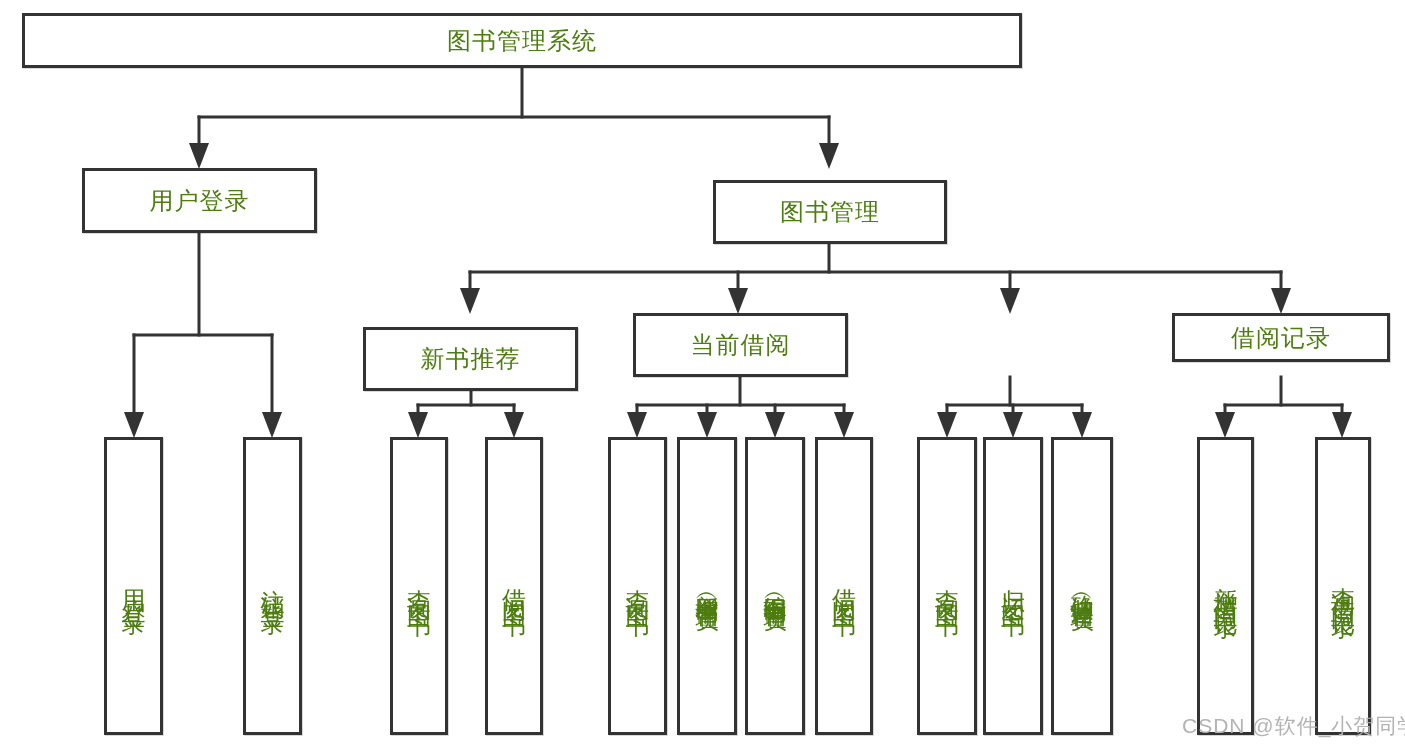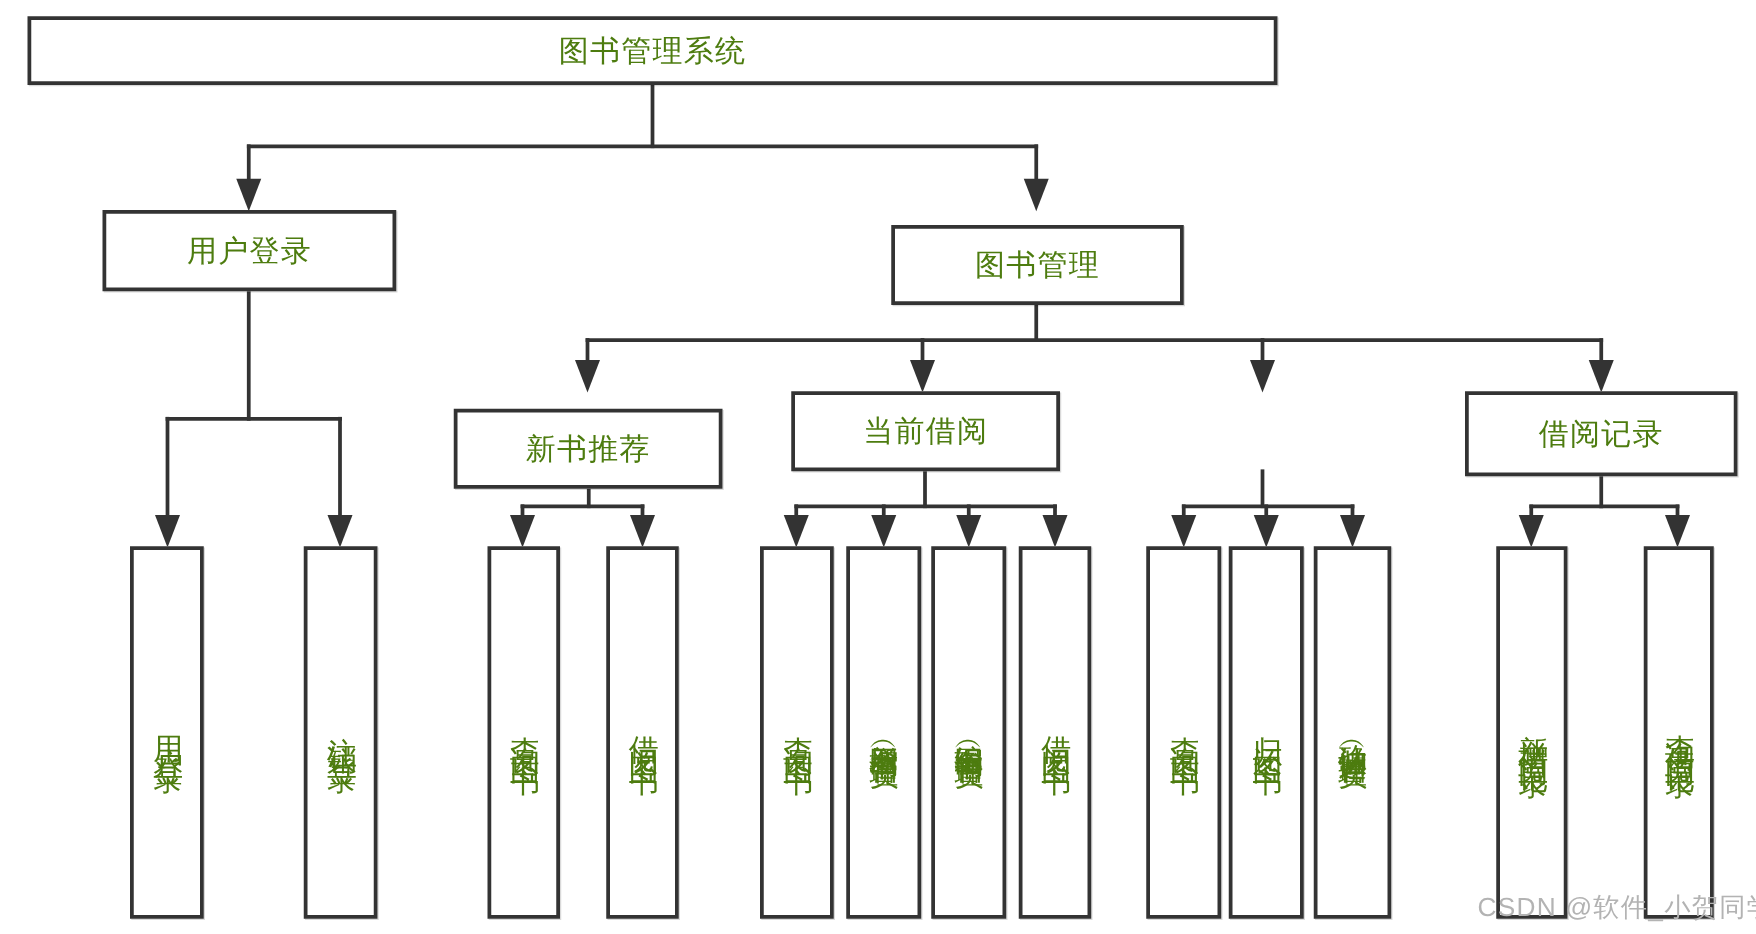--- a/index.html
+++ b/index.html
@@ -143,21 +143,21 @@
   <div class="box" style="left:713px;top:180px;width:234px;height:64px">
     <span class="hlabel">图书管理</span>
   </div>
 
   <div class="box" style="left:363px;top:327px;width:215px;height:64px">
     <span class="hlabel">新书推荐</span>
   </div>
   <div class="box" style="left:633px;top:313px;width:215px;height:64px">
     <span class="hlabel">当前借阅</span>
   </div>
-  <div class="box" style="left:1172px;top:313px;width:218px;height:68px">
+  <div class="box" style="left:1172px;top:313px;width:218px;height:49px">
     <span class="hlabel">借阅记录</span>
   </div>
 
   <div class="box leaf" style="left:104px;width:59px">
     <span class="vtext">用户登录</span>
   </div>
   <div class="box leaf" style="left:243px;width:59px">
     <span class="vtext">注销登录</span>
   </div>
 

